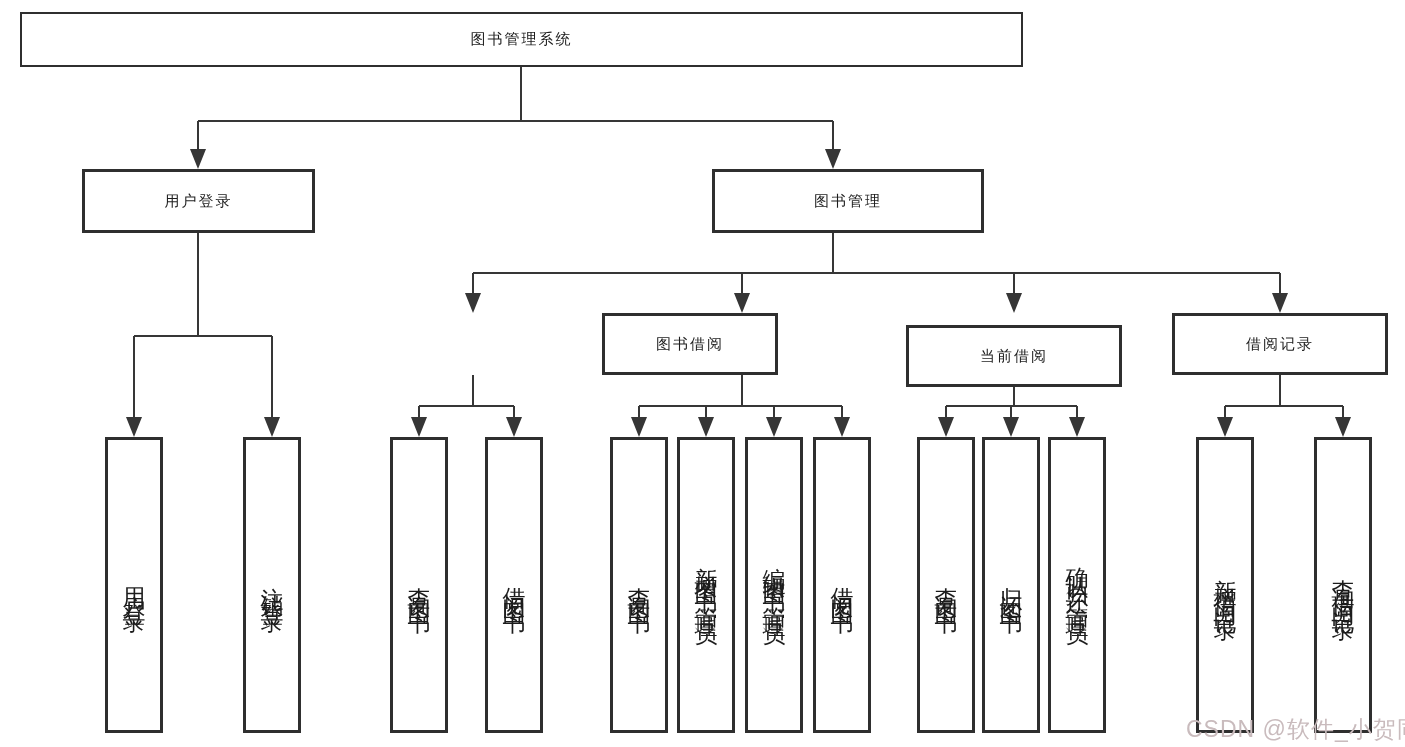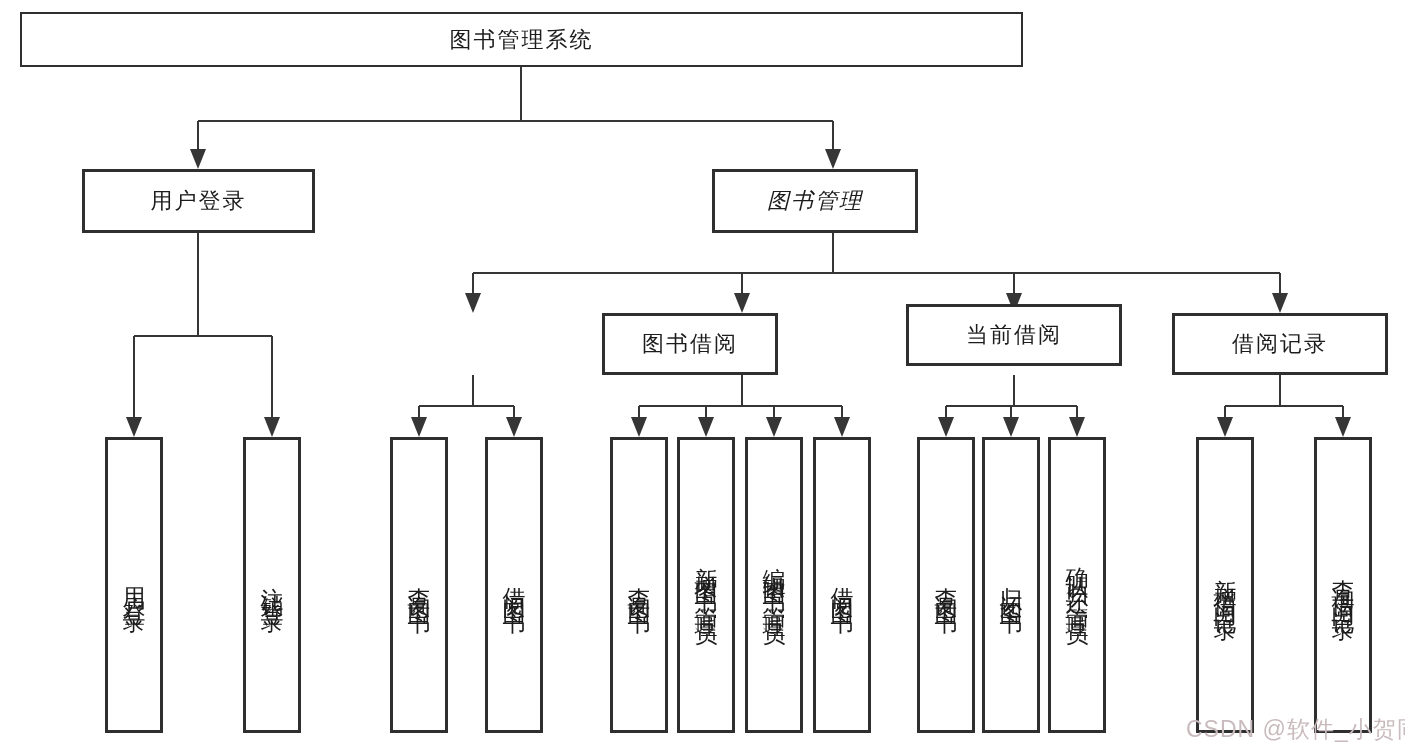--- a/index.html
+++ b/index.html
@@ -18,21 +18,21 @@
     z-index: 1;
   }
   .hnode {
     position: absolute;
     box-sizing: border-box;
     background: #ffffff;
     border: 3px solid #2f2f2f;
     display: flex;
     align-items: center;
     justify-content: center;
-    font-size: 22px;
+    font-size: 15px;
     letter-spacing: 2px;
     color: #1c1c1c;
     z-index: 2;
   }
   .hnode.root { border-width: 2px; }
   .vnode {
     position: absolute;
     box-sizing: border-box;
     top: 437px;
     width: 58px;
@@ -105,24 +105,24 @@
     <polygon class="arrow" points="938,417 954,417 946,437"></polygon>
     <polygon class="arrow" points="1003,417 1019,417 1011,437"></polygon>
     <polygon class="arrow" points="1069,417 1085,417 1077,437"></polygon>
     <polygon class="arrow" points="1217,417 1233,417 1225,437"></polygon>
     <polygon class="arrow" points="1335,417 1351,417 1343,437"></polygon>
   </svg>
 
   <div class="hnode root" style="left:20px; top:12px; width:1003px; height:55px;">图书管理系统</div>
 
   <div class="hnode" style="left:82px; top:169px; width:233px; height:64px;">用户登录</div>
-  <div class="hnode" style="left:712px; top:169px; width:206px; height:64px;font-style:italic;">图书管理</div>
+  <div class="hnode" style="left:712px; top:169px; width:272px; height:64px;">图书管理</div>
 
   <div class="hnode" style="left:602px; top:313px; width:176px; height:62px;">图书借阅</div>
-  <div class="hnode" style="left:906px; top:304px; width:216px; height:62px;">当前借阅</div>
+  <div class="hnode" style="left:906px; top:325px; width:216px; height:62px;">当前借阅</div>
   <div class="hnode" style="left:1172px; top:313px; width:216px; height:62px;">借阅记录</div>
 
   <div class="vnode" style="left:105px;">
     <span>用户登录</span>
   </div>
   <div class="vnode" style="left:243px;">
     <span>注销登录</span>
   </div>
 
   <div class="vnode" style="left:390px;">

